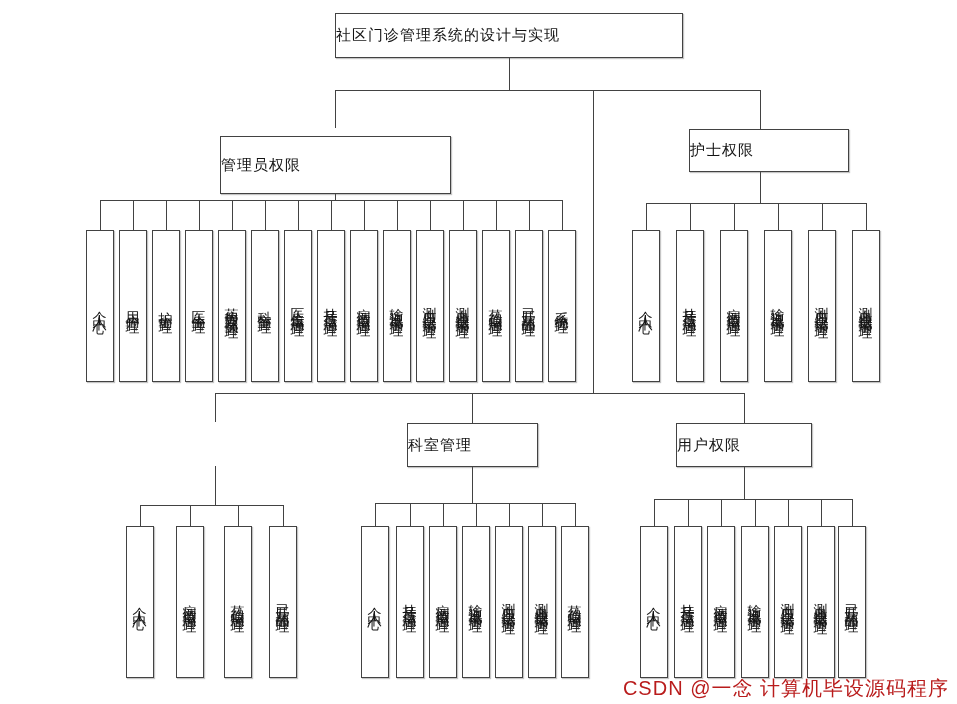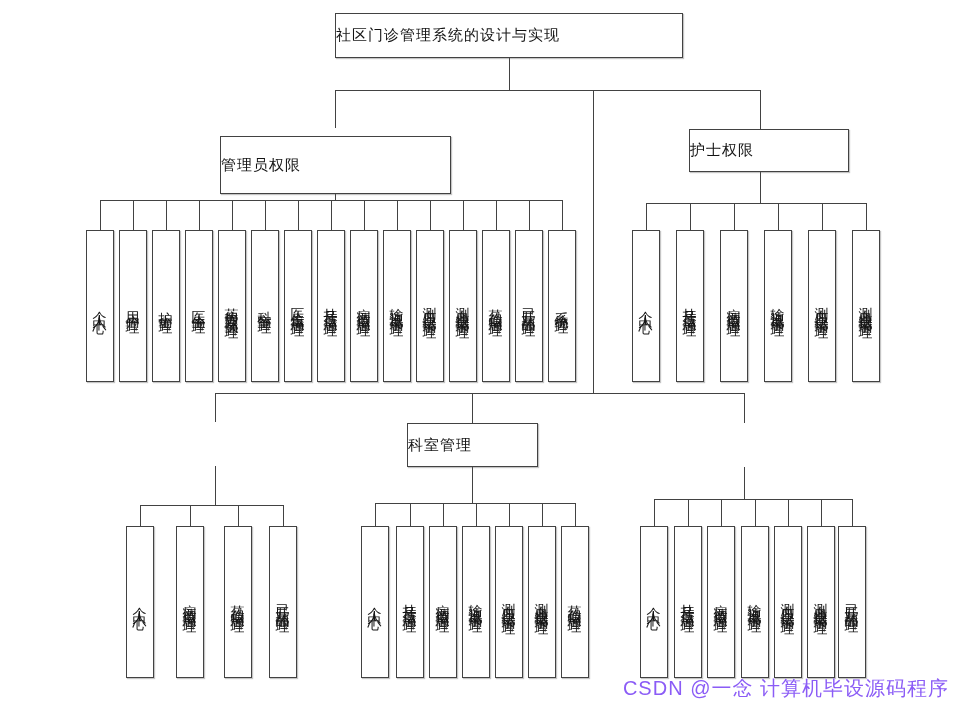--- a/index.html
+++ b/index.html
@@ -18,21 +18,21 @@
     position:absolute;width:28px;height:152px;background:#ffffff;border:1px solid #424242;
     display:flex;align-items:center;justify-content:center;
     box-shadow:1px 1px 1px rgba(90,90,90,.35);box-sizing:border-box;z-index:2;
   }
   .vtext{
     writing-mode:vertical-rl;text-orientation:upright;
     font-size:14px;line-height:1;letter-spacing:3px;white-space:nowrap;
   }
   .watermark{
     position:absolute;right:8px;bottom:2px;z-index:5;
-    font-size:20px;letter-spacing:1px;color:#8b5cf6;text-shadow:1px 1px 0 #ffffff;
+    font-size:20px;letter-spacing:1px;color:#b91c1c;text-shadow:1px 1px 0 #ffffff;
   }
 </style>
 </head>
 <body>
 
 <div class="stage">
 
   <svg class="wires" width="957" height="704" viewBox="0 0 957 704" shape-rendering="crispEdges" fill="none" stroke="#424242" stroke-width="1">
     <path d="M509 58 V90 M335 90 H760 M335 90 V128 M760 90 V129 M593 90 V393"></path>
     <path d="M335 171 V200 M100 200 H562 M100 200 V230 M133 200 V230 M166 200 V230 M199 200 V230 M232 200 V230 M265 200 V230 M298 200 V230 M331 200 V230 M364 200 V230 M397 200 V230 M430 200 V230 M463 200 V230 M496 200 V230 M529 200 V230 M562 200 V230"></path>
@@ -48,20 +48,23 @@
   </div>
 
   <div class="pbox" style="left:220px;top:136px;width:231px;height:58px">
     <span>管理员权限</span>
   </div>
   <div class="pbox" style="left:689px;top:129px;width:160px;height:43px">
     <span>护士权限</span>
   </div>
   <div class="pbox" style="left:407px;top:423px;width:131px;height:44px">
     <span>科室管理</span>
+  </div>
+  <div class="pbox" style="left:676px;top:423px;width:136px;height:44px">
+    <span>用户权限</span>
   </div>
 
   <div class="vbox" style="left:86px;top:230px">
       <span class="vtext">个人中心</span>
     </div>
   <div class="vbox" style="left:119px;top:230px">
       <span class="vtext">用户管理</span>
     </div>
   <div class="vbox" style="left:152px;top:230px">
       <span class="vtext">护士管理</span>

